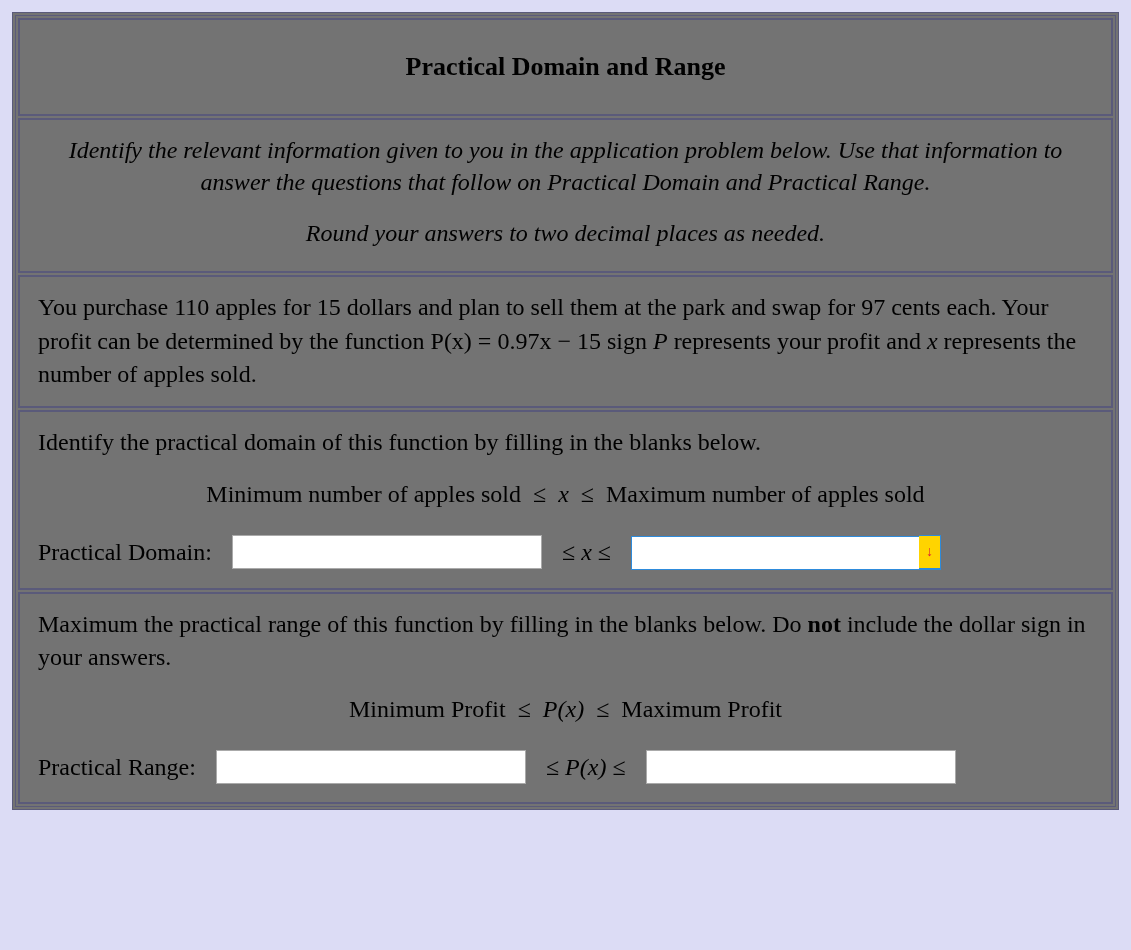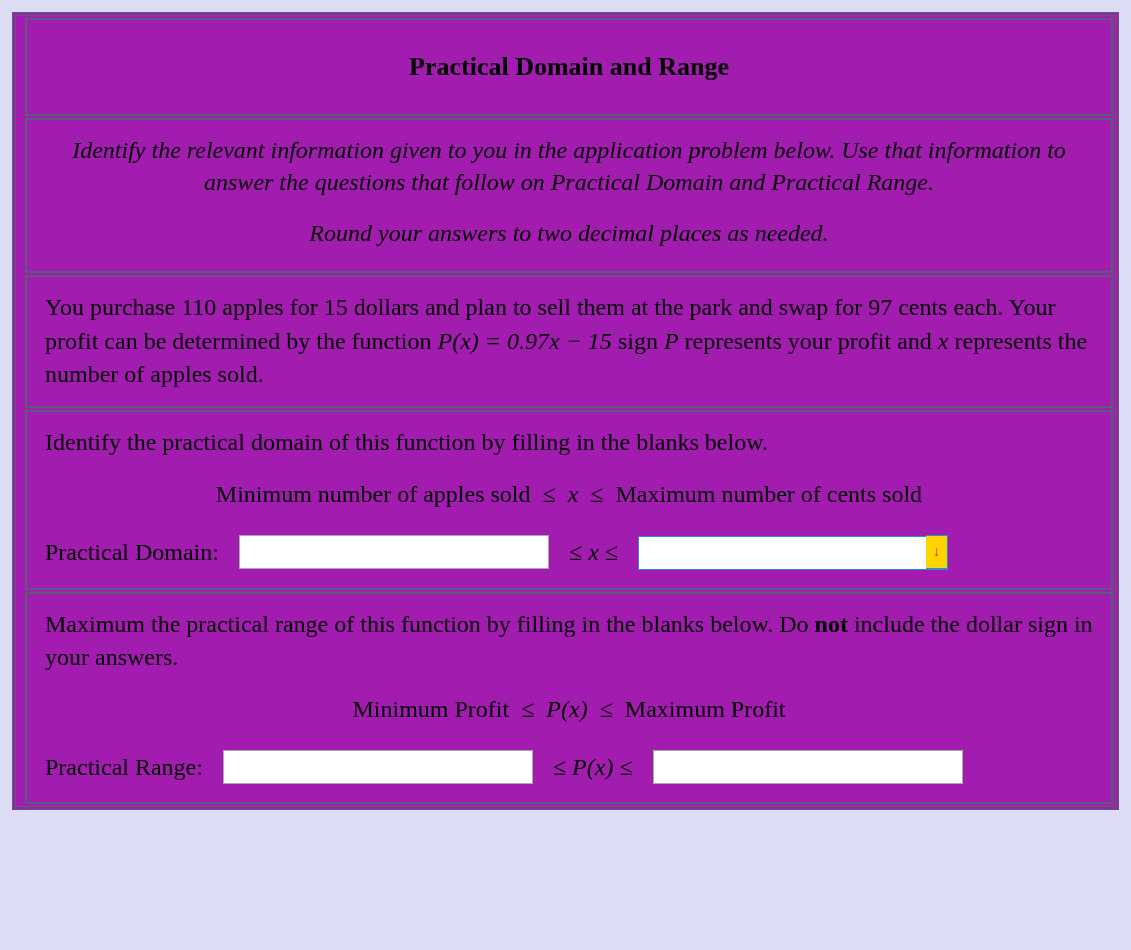--- a/index.html
+++ b/index.html
@@ -12,22 +12,21 @@
     width: 1131px;
   }
   .outer {
     padding: 12px;
   }
   .tbl {
     width: 100%;
     border-collapse: separate;
     border-spacing: 2px;
     border: 4px double #5a5a7a;
-    background: #a21caf;
-    padding-left: 7px;
+    background: #737373;
   }
   .tbl td.cell {
     border: 2px solid #5a5a7a;
     padding: 14px 18px;
     vertical-align: top;
   }
   .title {
     text-align: center;
     font-weight: bold;
     font-size: 26px;
@@ -36,21 +35,21 @@
   .instructions {
     font-style: italic;
     line-height: 1.35;
   }
   .instructions p { margin: 0 0 18px 0; text-align: center; }
   .instructions p:last-child { margin-bottom: 8px; }
   .problem, .domain, .range {
     line-height: 1.4;
   }
   .math-it { font-style: italic; font-family: 'Times New Roman', serif; }
-  .fn { font-style: italic; font-family: 'Times New Roman', serif; }
+  .fn { font-family: 'Times New Roman', serif; }
   .center-line {
     text-align: center;
     margin: 18px 0 24px 0;
   }
   .row-line {
     display: flex;
     align-items: center;
     flex-wrap: nowrap;
     gap: 20px;
     margin: 10px 0 4px 0;
@@ -115,21 +114,21 @@
     </td>
   </tr>
   <tr>
     <td class="cell domain">
       <div>Identify the practical domain of this function by filling in the blanks below.</div>
       <div class="center-line">
         <span>Minimum number of apples sold</span>
         &nbsp;<span class="le">≤</span>&nbsp;
         <span class="math-it">x</span>
         &nbsp;<span class="le">≤</span>&nbsp;
-        <span>Maximum number of cents sold</span>
+        <span>Maximum number of apples sold</span>
       </div>
       <div class="row-line">
         <span>Practical Domain:</span>
         <input class="answer" type="text" value="" style="">
         <span>
           <span class="le">≤</span>
           <span class="math-it">x</span>
           <span class="le">≤</span>
         </span>
         <span class="active-wrap">

